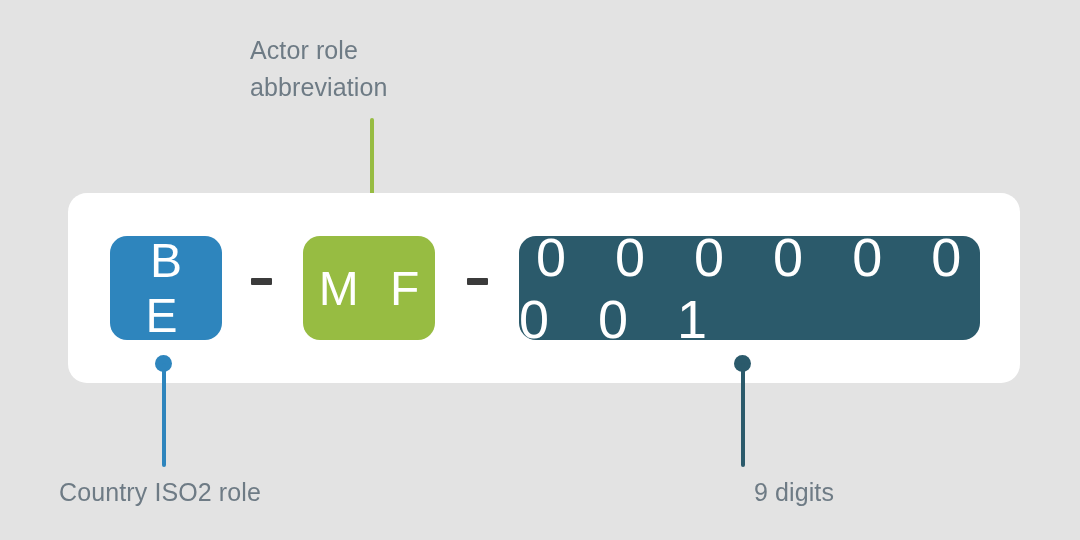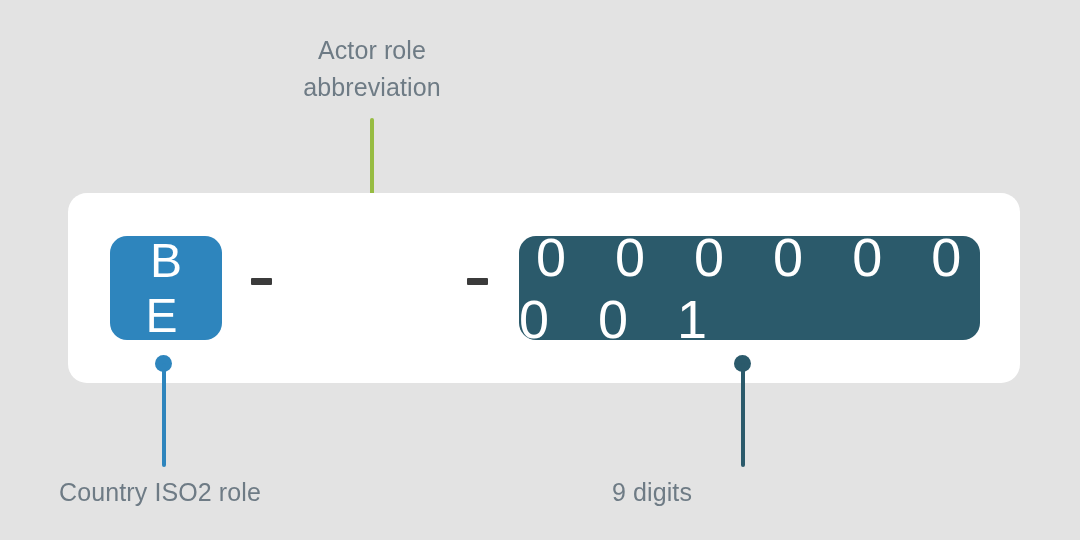--- a/index.html
+++ b/index.html
@@ -20,38 +20,38 @@
   }
 
   
   .callout-label {
     position: absolute;
     color: #6e7b85;
     font-size: 25px;
     line-height: 37px;
     letter-spacing: 0.1px;
     white-space: pre-line;
-    text-align: center;
+    text-align: left;
   }
   #label-actor-role {
     left: 250px;
     top: 32px;
     width: 244px;
   }
   #label-country {
     left: 18px;
     top: 474px;
     width: 284px;
     text-align: center;
   }
   #label-digits {
-    left: 612px;
+    left: 596px;
     top: 474px;
     width: 238px;
-    text-align: left;
+    text-align: right;
   }
 
   
   .connector {
     position: absolute;
   }
   .connector .stem {
     position: absolute;
     width: 4px;
     border-radius: 2px;
@@ -191,20 +191,21 @@
     <span class="knob"></span>
   </div>
 
   <div id="id-card">
     <div id="segments-row">
 
       <div class="segment-box" id="segment-country" style="background:#2e85bd">B E</div>
 
       <span class="separator-dash" id="separator-1"></span>
 
+      <div class="segment-box" id="segment-role" style="background:#97bc42">M F</div>
 
       <span class="separator-dash" id="separator-2"></span>
 
       <div class="segment-box" id="segment-number" style="background:#2b5a6b">0 0 0 0 0 0 0 0 1</div>
 
     </div>
   </div>
 
   <div class="connector" id="connector-country">
     <span class="knob"></span>

